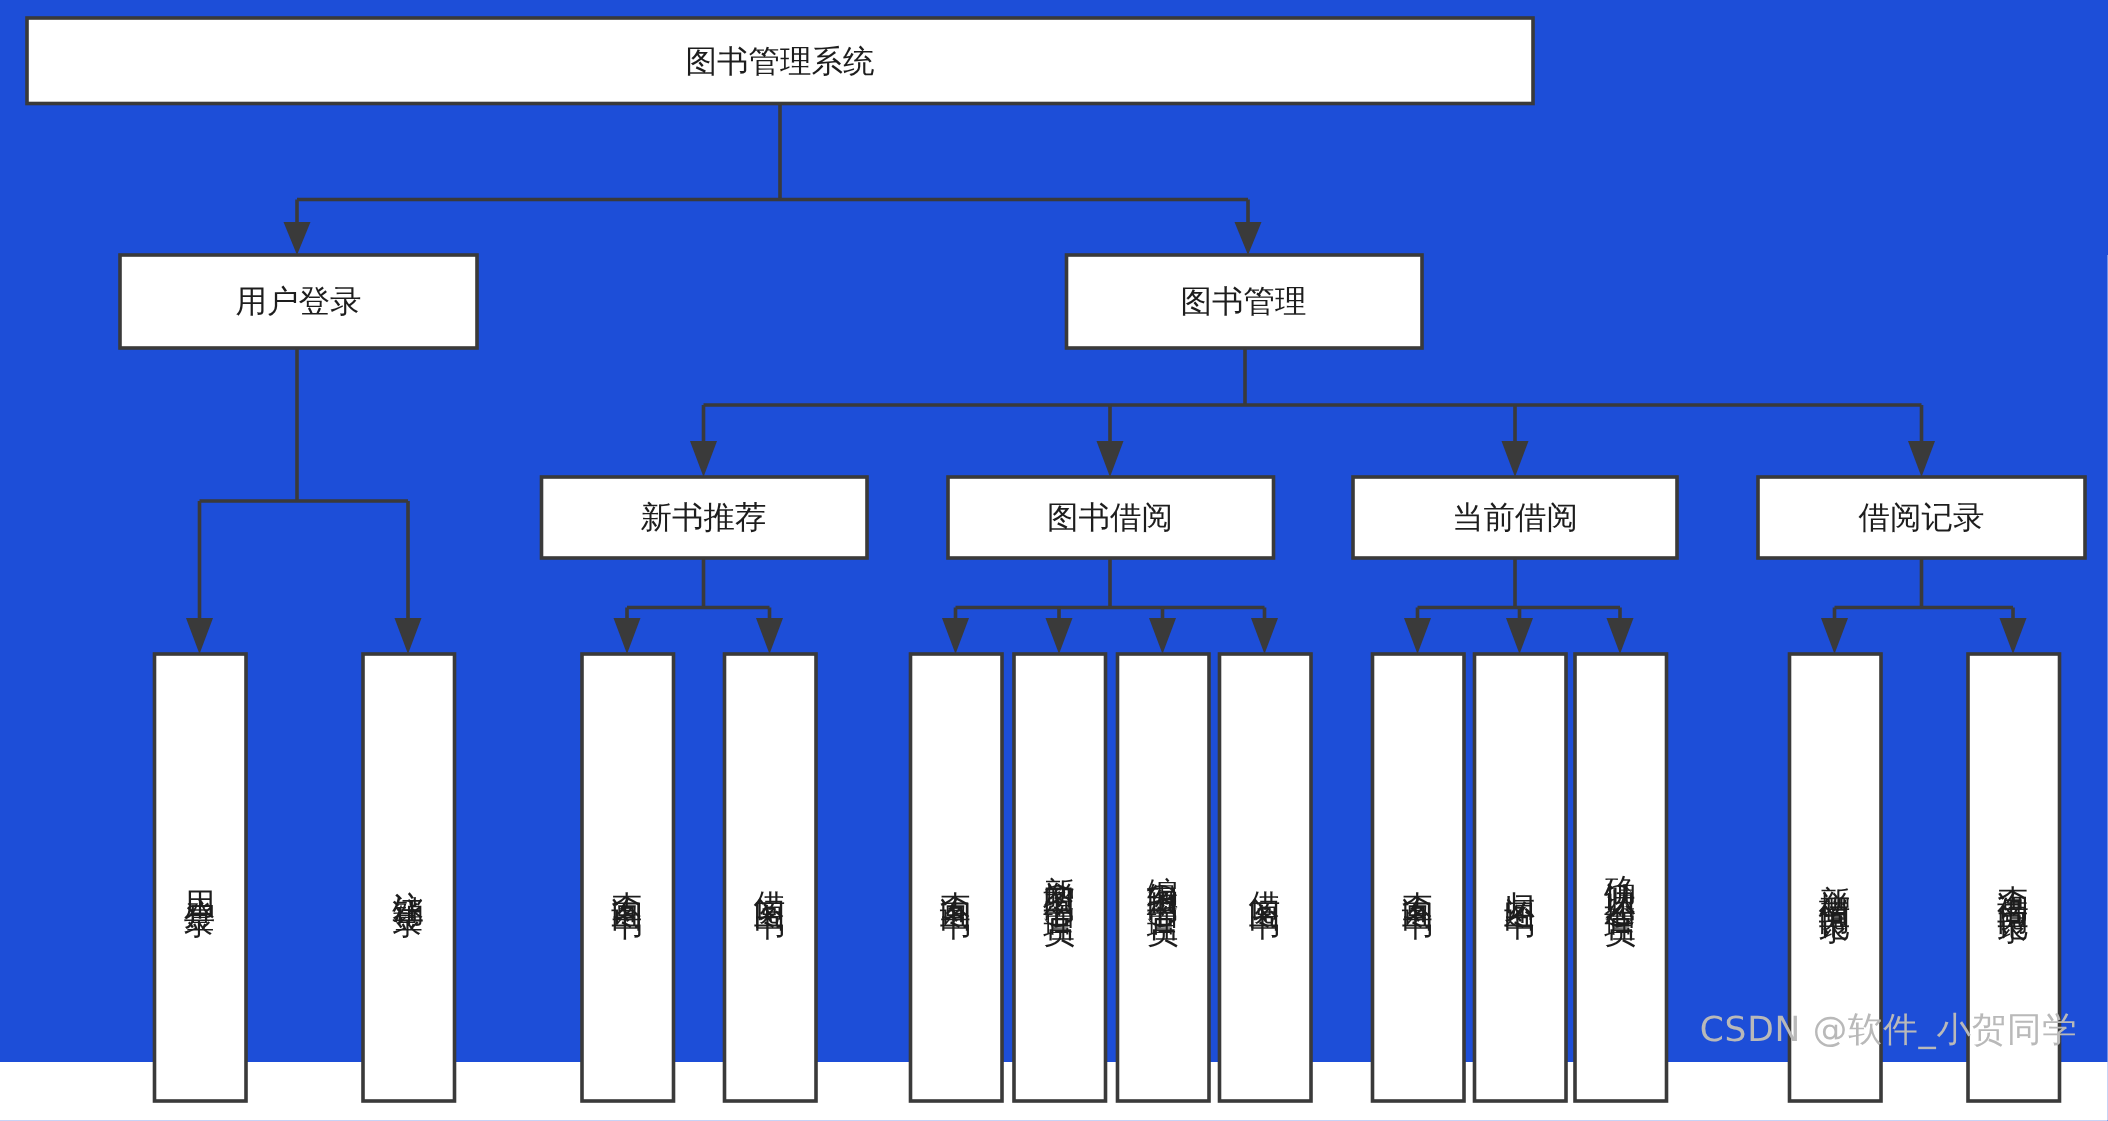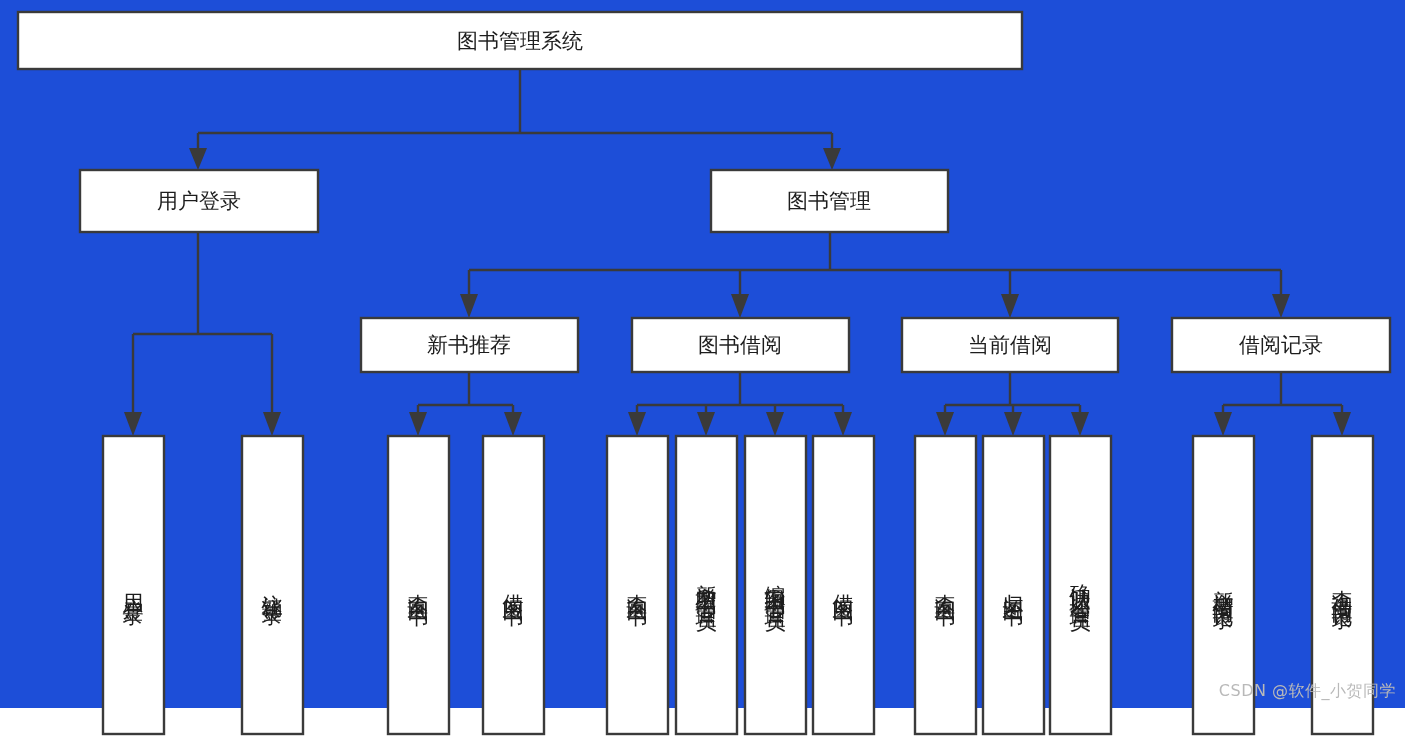--- a/index.html
+++ b/index.html
@@ -54,24 +54,24 @@
     font-family: "DejaVu Sans", "Liberation Sans", sans-serif;
     font-size: 21px;
     fill: #1d1d1d;
     writing-mode: vertical-rl;
     text-orientation: upright;
     glyph-orientation-vertical: 0deg;
     letter-spacing: 4px;
   }
   .watermark {
     position: absolute;
-    right: 9px;
+    right: 20px;
     bottom: 6px;
     font-family: "DejaVu Sans", "Liberation Sans", sans-serif;
-    font-size: 16px;
+    font-size: 23px;
     color: #b9b9b9;
     white-space: nowrap;
     user-select: none;
     letter-spacing: 0.5px;
   }
 </style>
 </head>
 <body>
 
 <div id="diagram-root">

